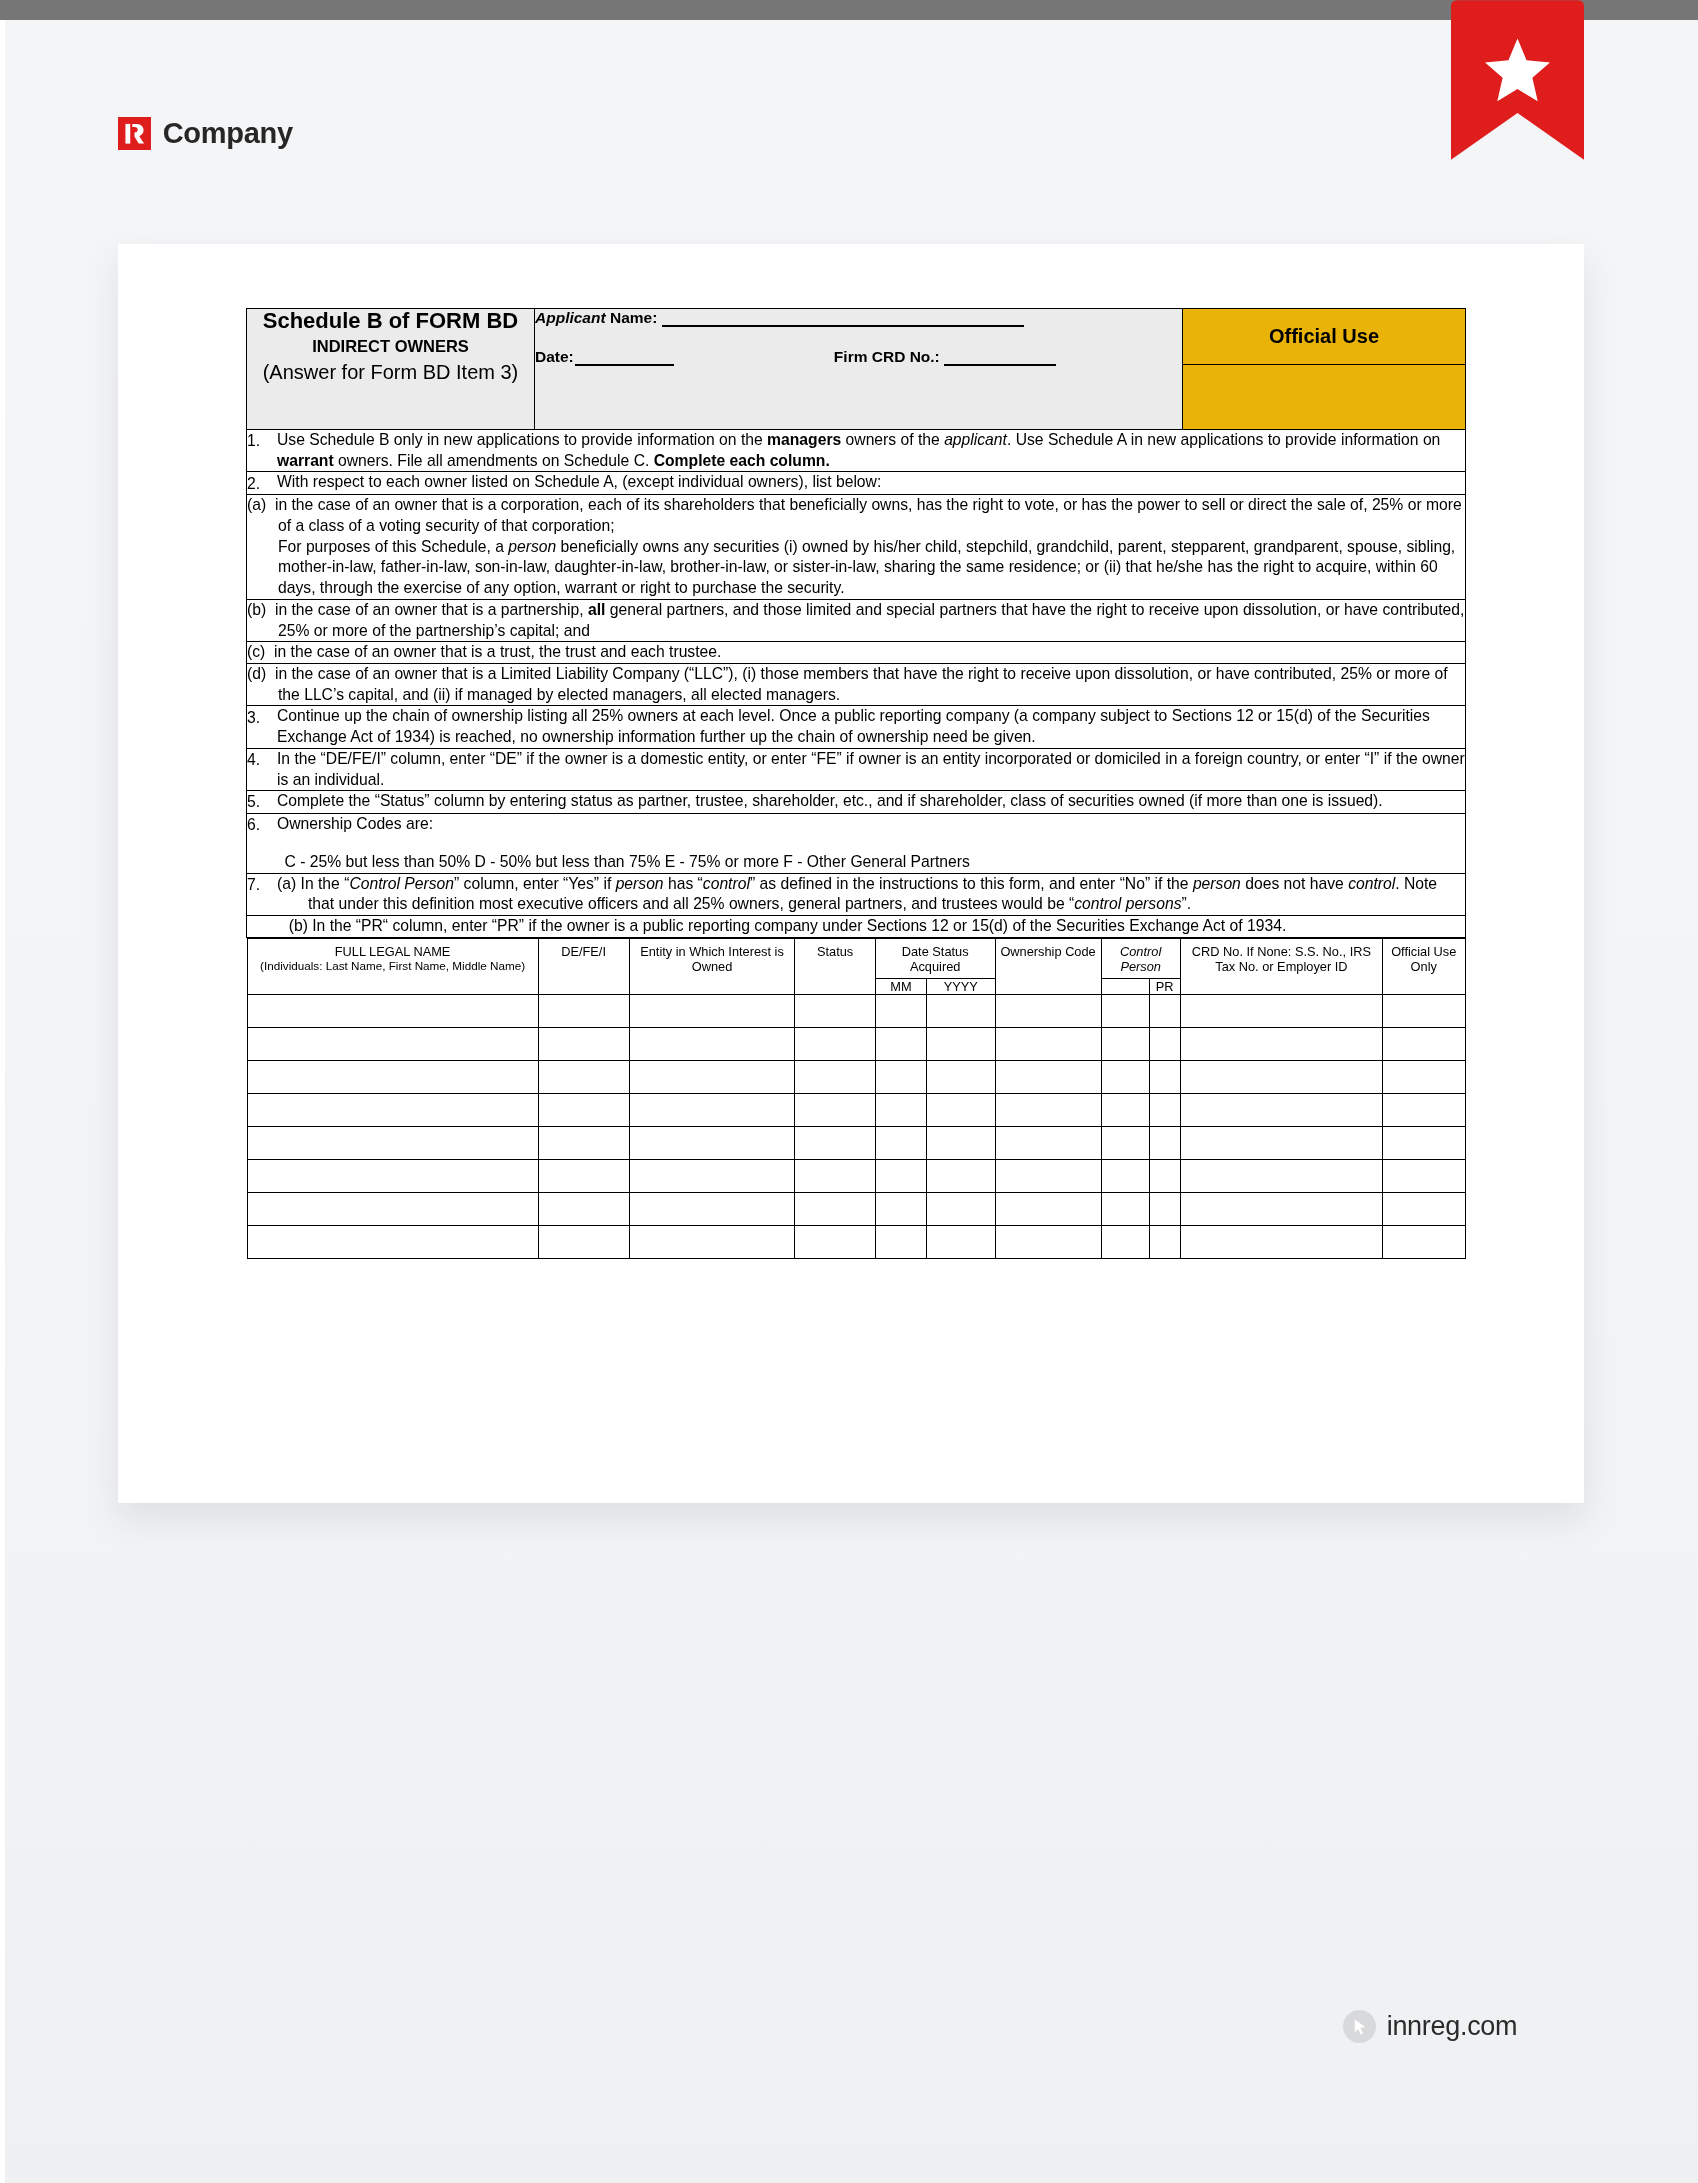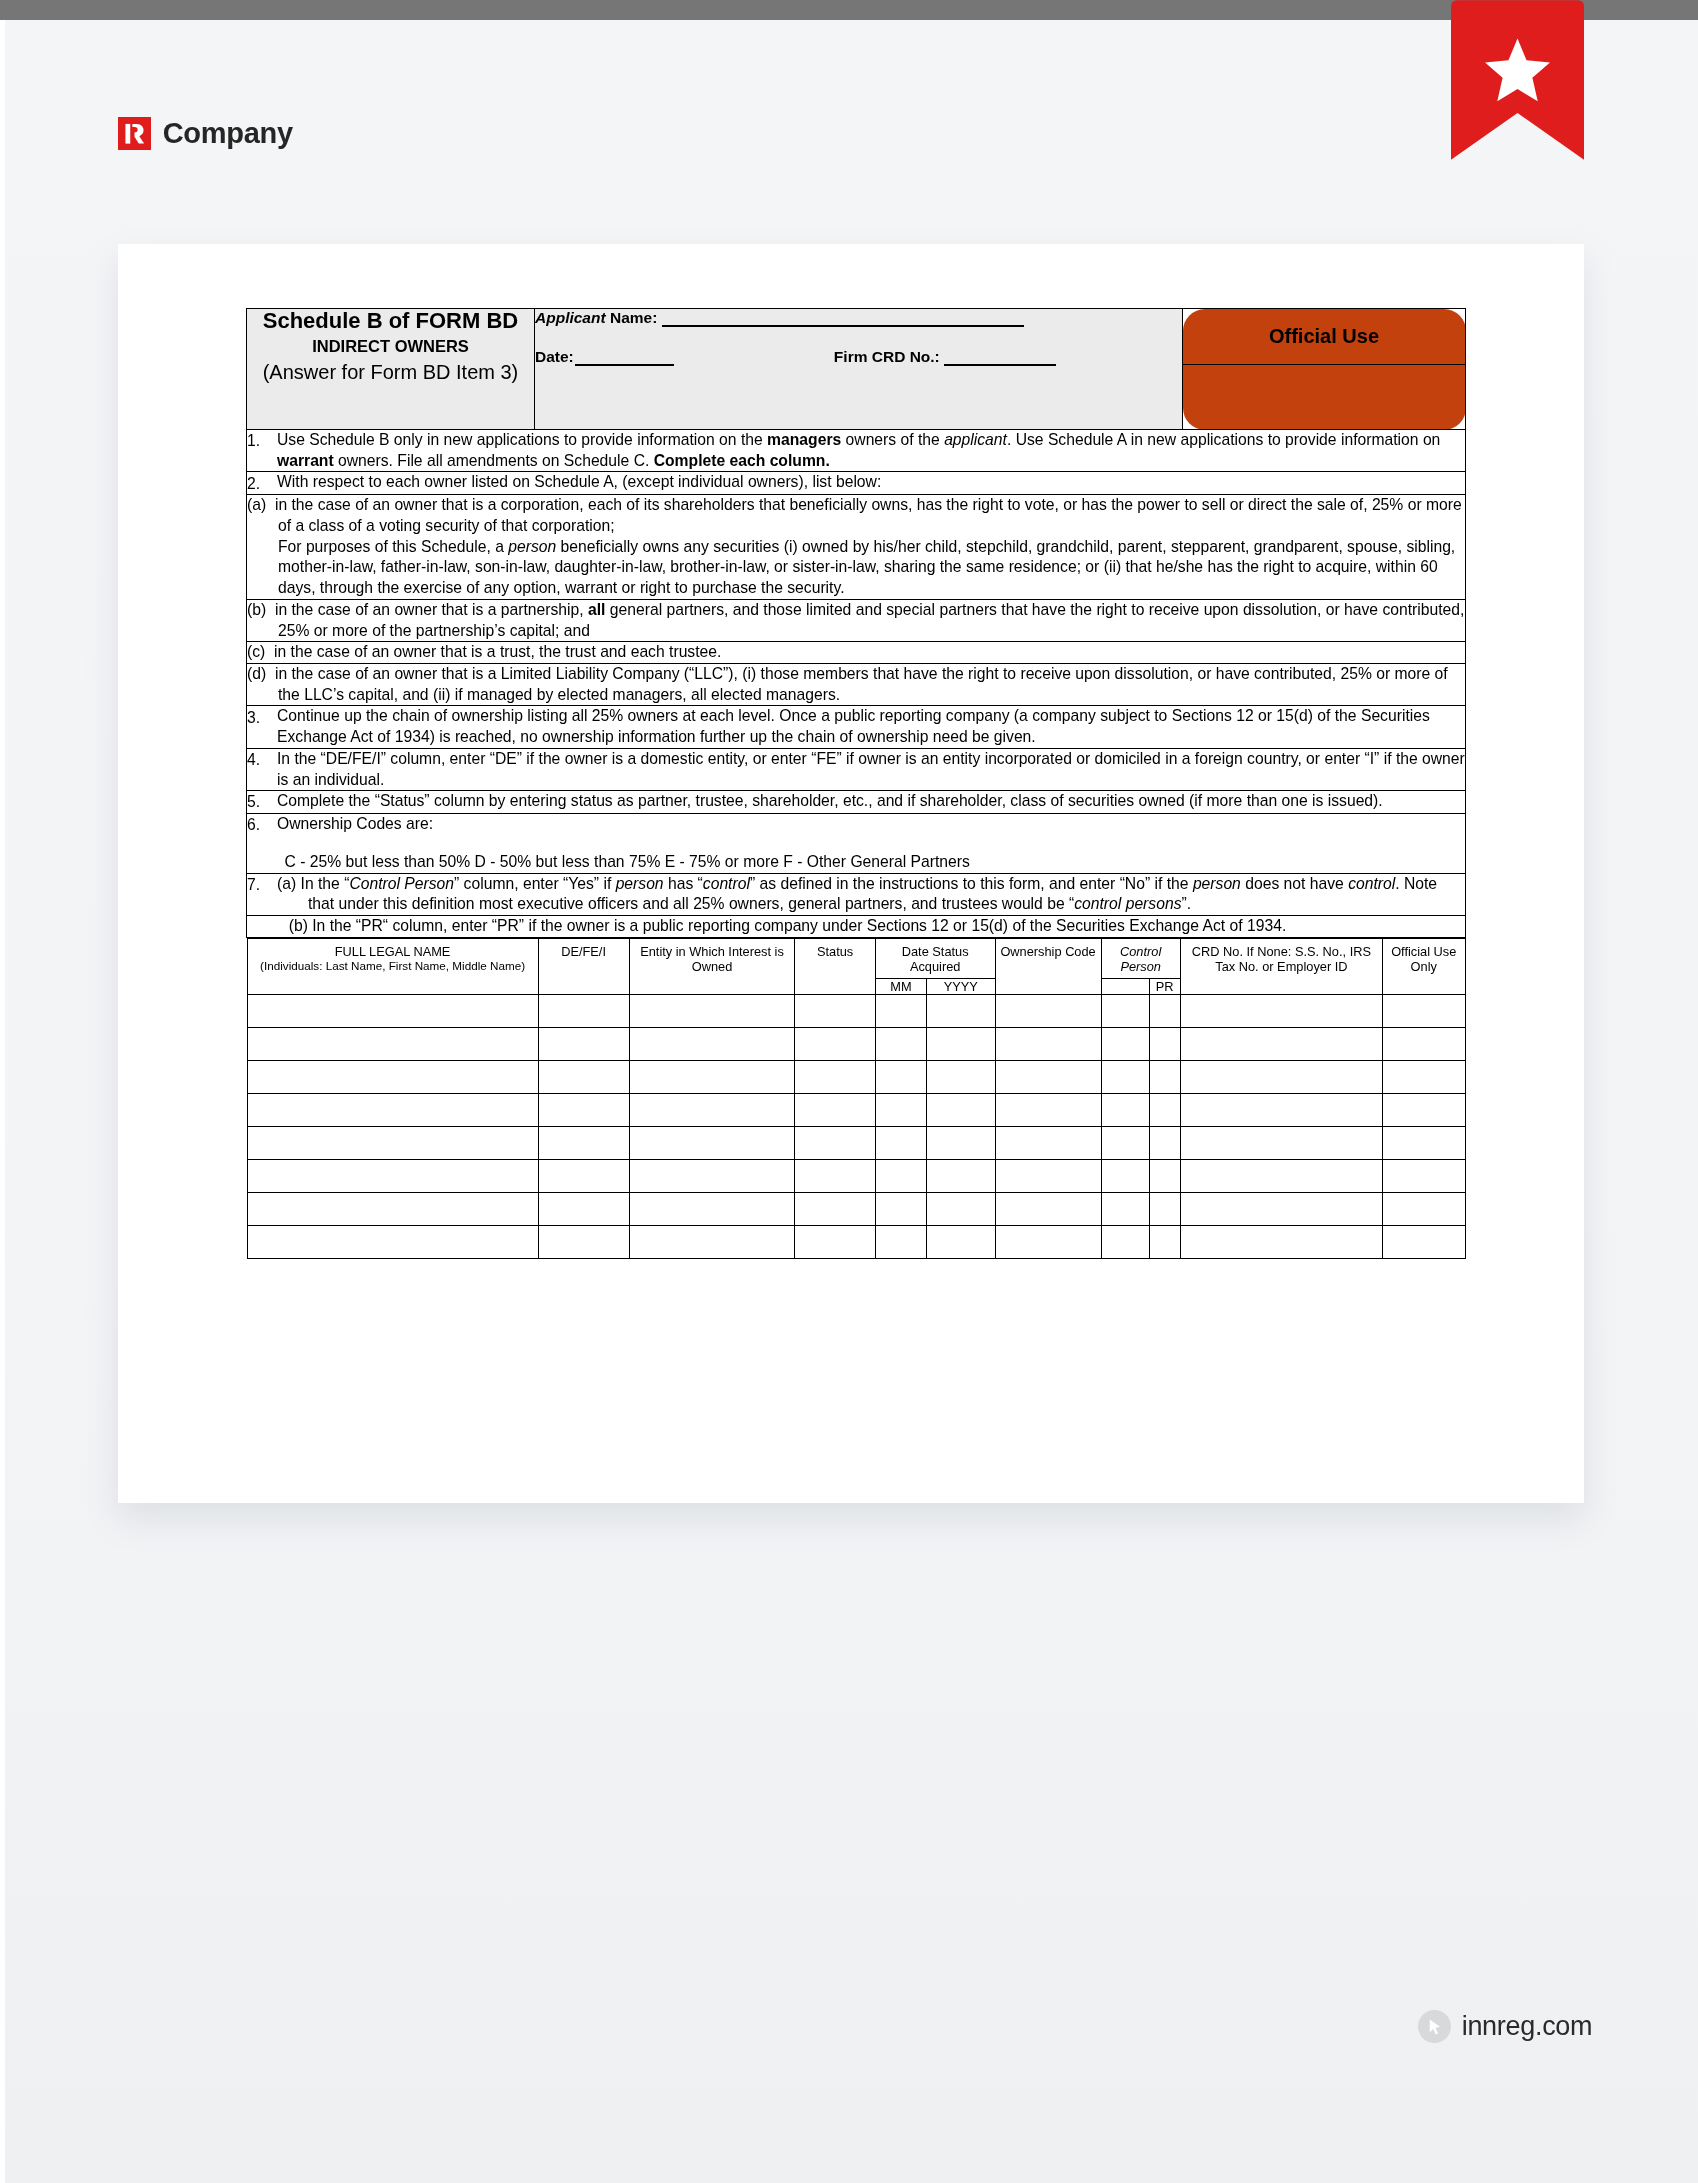--- a/index.html
+++ b/index.html
@@ -100,23 +100,22 @@
   }
   .fld-row { display: flex; align-items: flex-end; }
   .fld-label { white-space: nowrap; font-weight: bold; }
   .rule { border-bottom: 2.1px solid #000; height: 11.7px; }
   .rule.w-long { width: 362px; margin-left: 4.3px; }
   .rule.w-date { width: 99px; margin-left: 1.1px; }
   .rule.w-crd  { width: 112px; margin-left: 4.3px; }
   .gap { width: 160px; }
 
   .hdr-official {
-    background: #c2410c;
+    background: #eab308;
     padding: 0;
-    border-radius: 22px;
   }
   .official-top {
     text-align: center;
     font-size: 20px;
     font-weight: 700;
     padding: 16px 5.3px 16px 5.3px;
     border-bottom: 1.6px solid #000;
   }
   .official-bot { height: 64px; }
 
@@ -478,21 +477,21 @@
             <td></td>
           </tr>
         </tbody>
             </table>
       </td>
     </tr>
   </tbody>
     </table>
 </div>
 
-<div style="position:absolute;left:1418px;top:2010px;display:flex;align-items:center;gap:10.7px">
+<div style="position:absolute;left:1343px;top:2010px;display:flex;align-items:center;gap:10.7px">
   <span style="width:33px;height:33px;border-radius:50%;background:#d8d9db;display:flex;align-items:center;justify-content:center">
     <svg width="18" height="18" viewBox="0 0 24 24" aria-hidden="true">
       <path d="M5 2 L19 12 L12.5 13 L16 20.5 L13 22 L9.5 14.5 L5 19 Z" fill="#ffffff"></path>
     </svg>
   </span>
   <span style="font-size:27px;color:#2a2a2a;letter-spacing:-0.3px">innreg.com</span>
 </div>
 
 
 </body></html>

